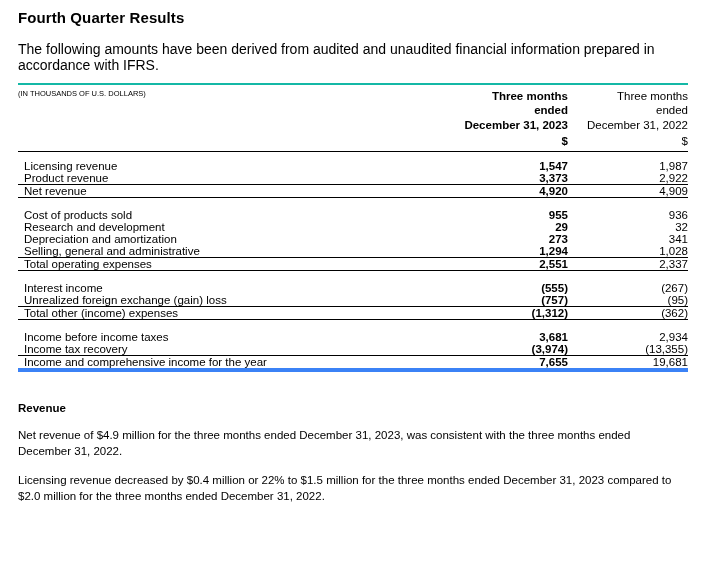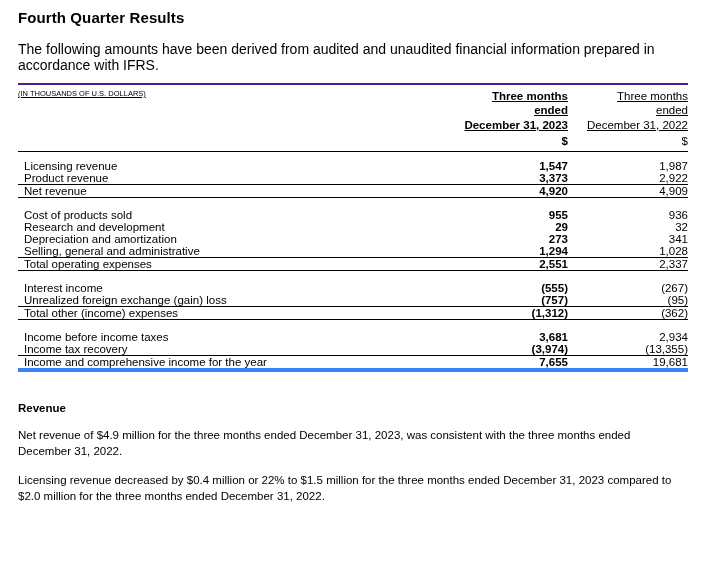--- a/index.html
+++ b/index.html
@@ -30,24 +30,23 @@
   }
   table.fin-table {
     width: 100%;
     border-collapse: collapse;
     margin-top: 10px;
     font-size: 11.5px;
   }
   table.fin-table td { padding: 0; }
 
   thead tr.hdr-row td {
-    border-top: 2px solid #4c1d95;
+    border-top: 2px solid #14b8a6;
     padding-top: 4px;
     vertical-align: top;
-    text-decoration: underline;
   }
   .unit-note {
     font-size: 7.5px;
     vertical-align: top;
   }
   .hdr {
     text-align: right;
     white-space: pre-line;
     line-height: 1.25;
   }

